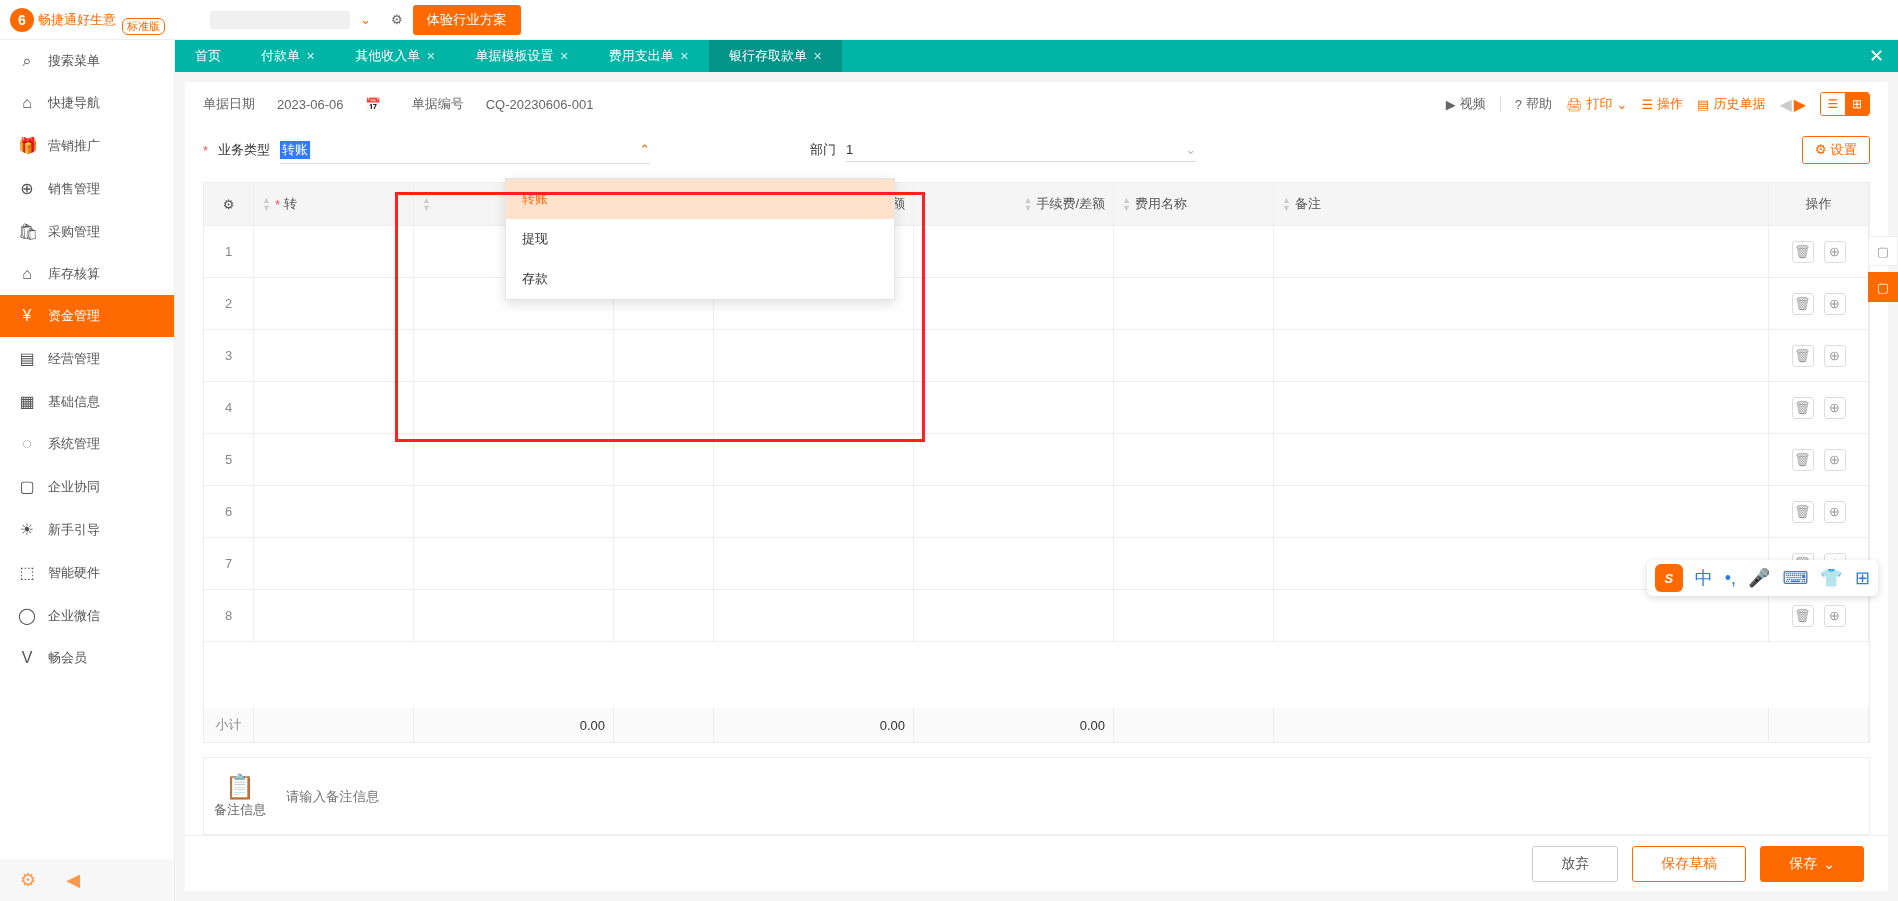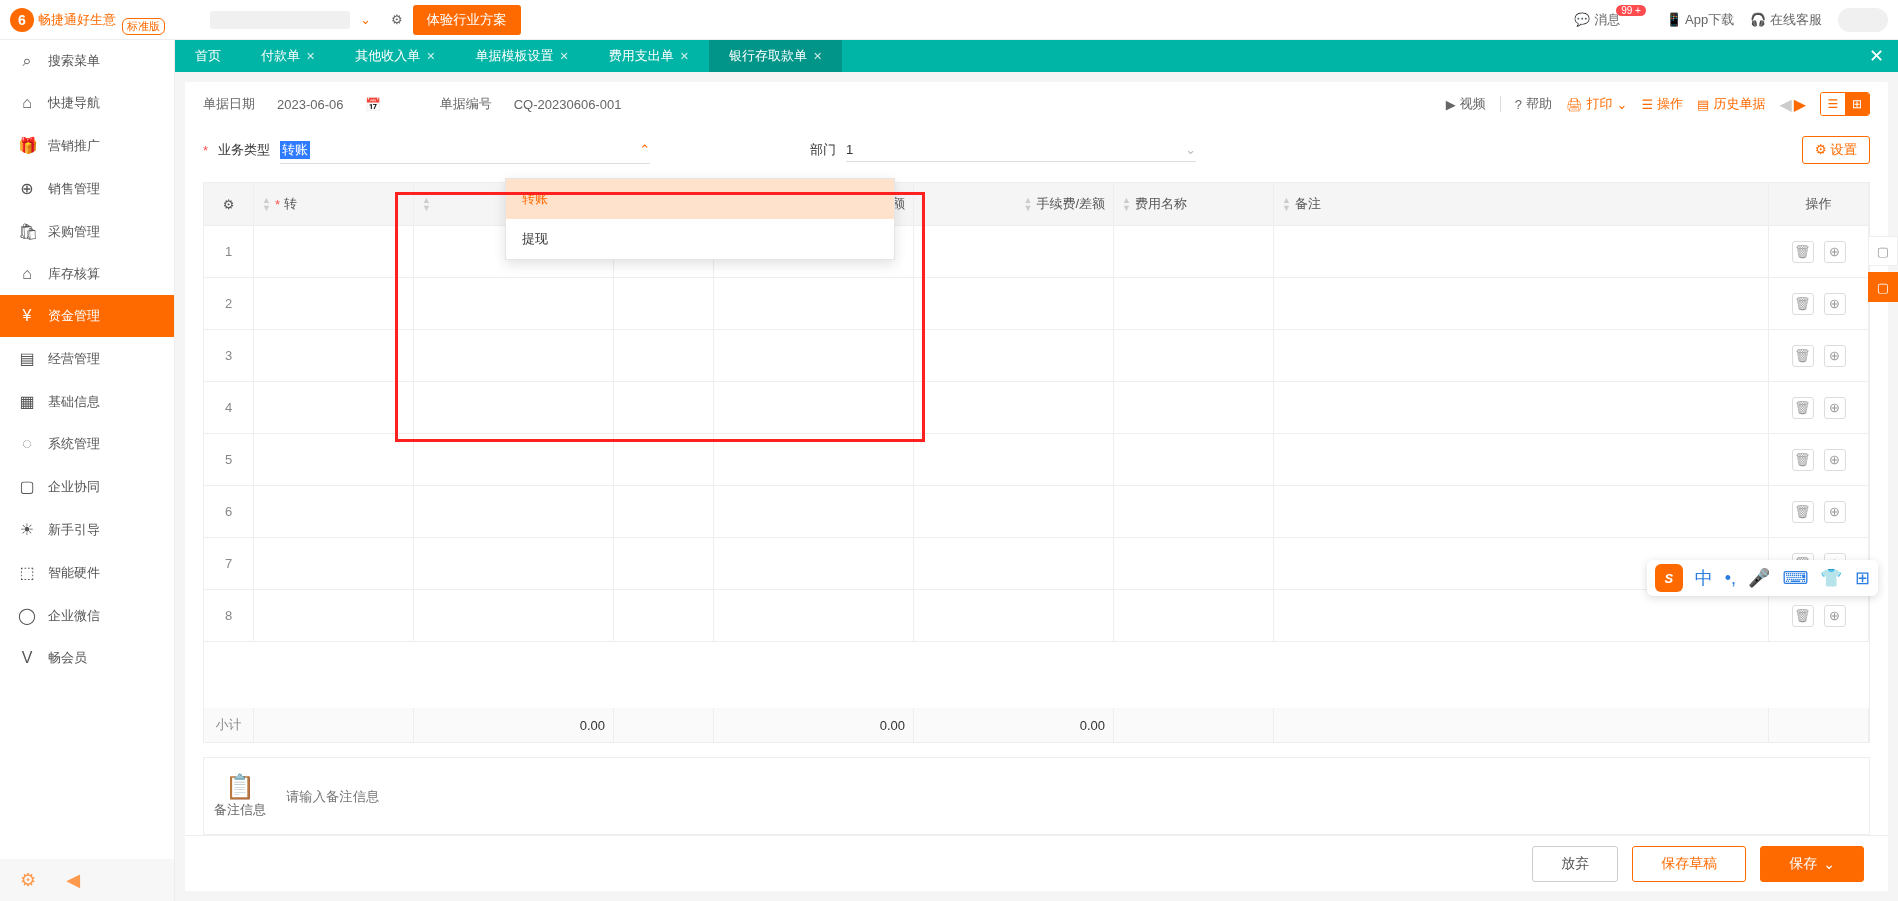--- a/index.html
+++ b/index.html
@@ -126,26 +126,20 @@
       <span class="logo-icon">6</span>
       <div>
         <div class="logo-text">畅捷通好生意</div>
       </div>
       <span class="logo-badge">标准版</span>
     </div>
     <div class="topblur"></div>
     <span class="caret">⌄</span>
     <span class="gear">⚙</span>
     <button class="orange-btn">体验行业方案</button>
-    <div class="topbar-right">
-      <span>💬 <span>消息</span><span class="badge-dot">99 +</span></span>
-      <span>📱 <span>App下载</span></span>
-      <span>🎧 <span>在线客服</span></span>
-      <div class="avatar-blur"></div>
-    </div>
   </div>
 
   <div class="body">
 
     <div class="sidebar">
       <div class="side-item">
           <span class="side-icon">⌕</span>
           <span>搜索菜单</span>
         </div>
       <div class="side-item">
@@ -239,21 +233,21 @@
       </div>
 
       <div class="content">
         <div class="highlight-box"></div>
 
         <div class="content-top">
           <div class="ct-left">
             <span>单据日期</span>
             <span>2023-06-06</span>
             <span class="calicon">📅</span>
-            <span style="margin-left:36px">单据编号</span>
+            <span style="margin-left:8px">单据编号</span>
             <span>CQ-20230606-001</span>
           </div>
           <div class="ct-right">
             <span class="act">▶ <span>视频</span></span>
             <span class="vbar"></span>
             <span class="act">? <span>帮助</span></span>
             <span class="act orange">🖨 <span>打印</span> ⌄</span>
             <span class="act orange">☰ <span>操作</span></span>
             <span class="act orange">▤ <span>历史单据</span></span>
             <span class="arrow-nav">
@@ -281,20 +275,21 @@
             <div class="under">
               <span>1</span>
               <span class="chev">⌄</span>
             </div>
           </div>
           <button class="set-btn" style="margin-left:auto">⚙ <span>设置</span></button>
 
           <div class="dropdown">
             <div class="opt sel">转账</div>
             <div class="opt">提现</div>
+            <div class="opt">存款</div>
           </div>
         </div>
 
         <div class="tablewrap">
           <div class="thead">
             <div class="th c0">
                 <span>⚙</span>
               </div>
             <div class="th c1">
                 <span class="sort">▲<br>▼</span>

